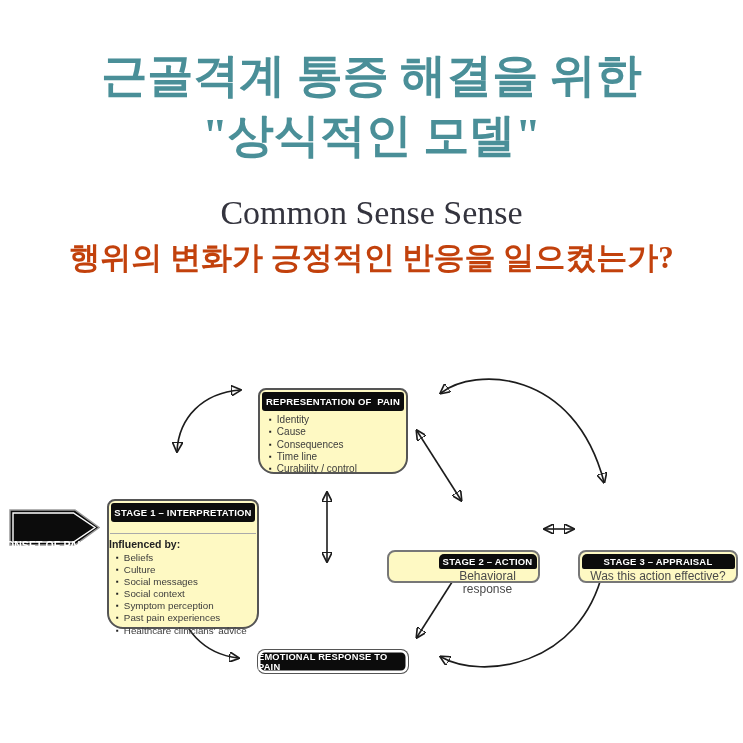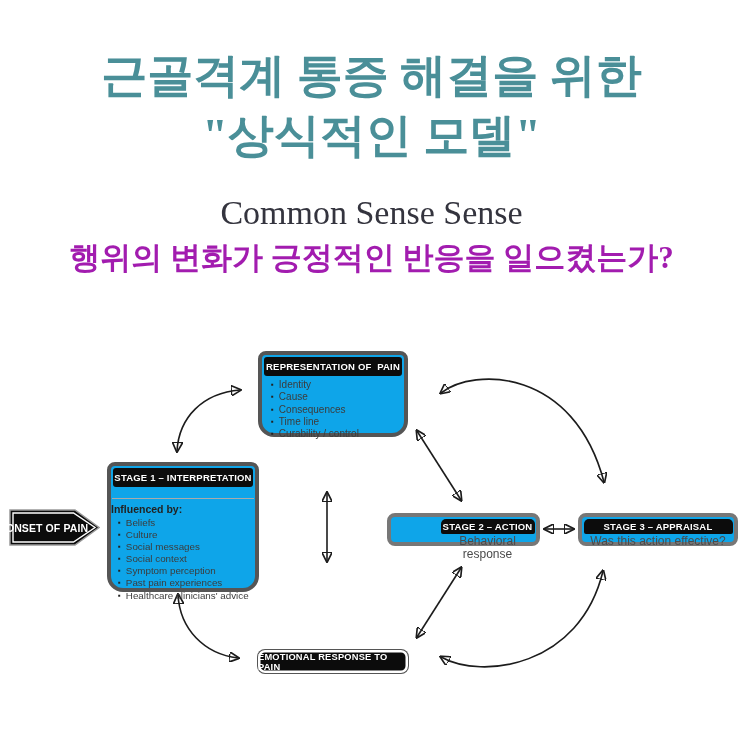--- a/index.html
+++ b/index.html
@@ -6,24 +6,24 @@
   #page{position:relative;width:743px;height:743px;background:#fff;overflow:hidden;
         font-family:"Liberation Sans", sans-serif;}
 
   
   .t-line{position:absolute;left:0;right:0;text-align:center;
           font-family:"Liberation Serif","DejaVu Serif",serif;}
   .title-teal{color:#4a8f98;font-weight:bold;font-size:46px;line-height:1.15;}
   #title1{top:50px;}
   #title2{top:110px;}
   #sub-en{top:194px;font-size:34px;color:#34343e;font-weight:500;}
-  #sub-ko{top:237px;font-size:31px;color:#a21caf;font-weight:600;}
+  #sub-ko{top:237px;font-size:31px;color:#c2410c;font-weight:600;}
 
   
-  .fbox{position:absolute;background:#0ea5e9;border:4px solid #eab308;box-sizing:border-box;}
+  .fbox{position:absolute;background:#fef9c3;border:2px solid #eab308;box-sizing:border-box;margin-top:37px;}
   .fbox .hd{background:#0c0c0c;color:#fff;font-weight:bold;text-align:center;
             display:flex;align-items:center;justify-content:center;
             border-radius:3px;margin:2px;letter-spacing:.2px;white-space:pre;}
   .big{border-radius:8px 8px 16px 16px;border-color:#555;}
   .big .hd{height:19px;font-size:9.5px;}
   ul.blist{list-style:none;margin:3px 0 0 0;padding:0 2px 0 9px;
            font-size:10px;line-height:12.3px;color:#3c3c3c;}
   ul.blist li::before{content:"▪";font-size:8px;margin-right:5px;vertical-align:1px;color:#222;}
 
   #rep-box{left:258px;top:351px;width:150px;height:86px;}
@@ -39,21 +39,21 @@
   #stage3-box{left:578px;top:513px;width:160px;height:33px;}
 
   #emotional-box{position:absolute;left:258px;top:650px;width:150px;height:23px;
                  background:#0c0c0c;border-radius:7px;color:#fff;font-weight:bold;
                  font-size:9.3px;display:flex;align-items:center;justify-content:flex-start;
                  box-shadow:0 0 0 1px #555, inset 0 0 0 2.5px #fff;letter-spacing:.2px;}
   #emotional-box span{position:relative;z-index:2;}
 
   
   #onset{position:absolute;left:9px;top:508px;width:91px;height:39px;}
-  #onset .lbl{position:absolute;left:0;top:0;width:76px;height:39px;display:flex;
+  #onset .lbl{position:absolute;left:0;top:17px;width:76px;height:39px;display:flex;
               align-items:center;justify-content:center;color:#fff;font-weight:bold;
               font-size:10.5px;letter-spacing:.1px;white-space:nowrap;}
 
   
   #arrows{position:absolute;left:0;top:0;pointer-events:none;}
   #arrows path{fill:none;stroke:#1c1c1c;stroke-width:1.6;}
 </style>
 </head>
 <body>
 

